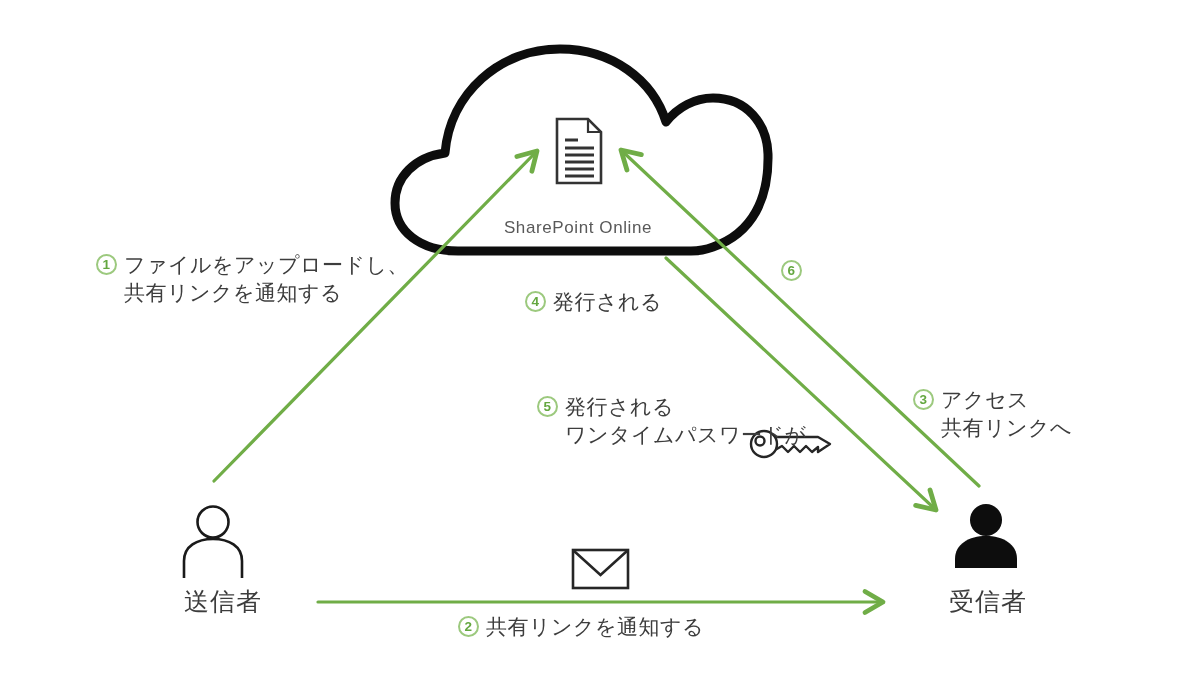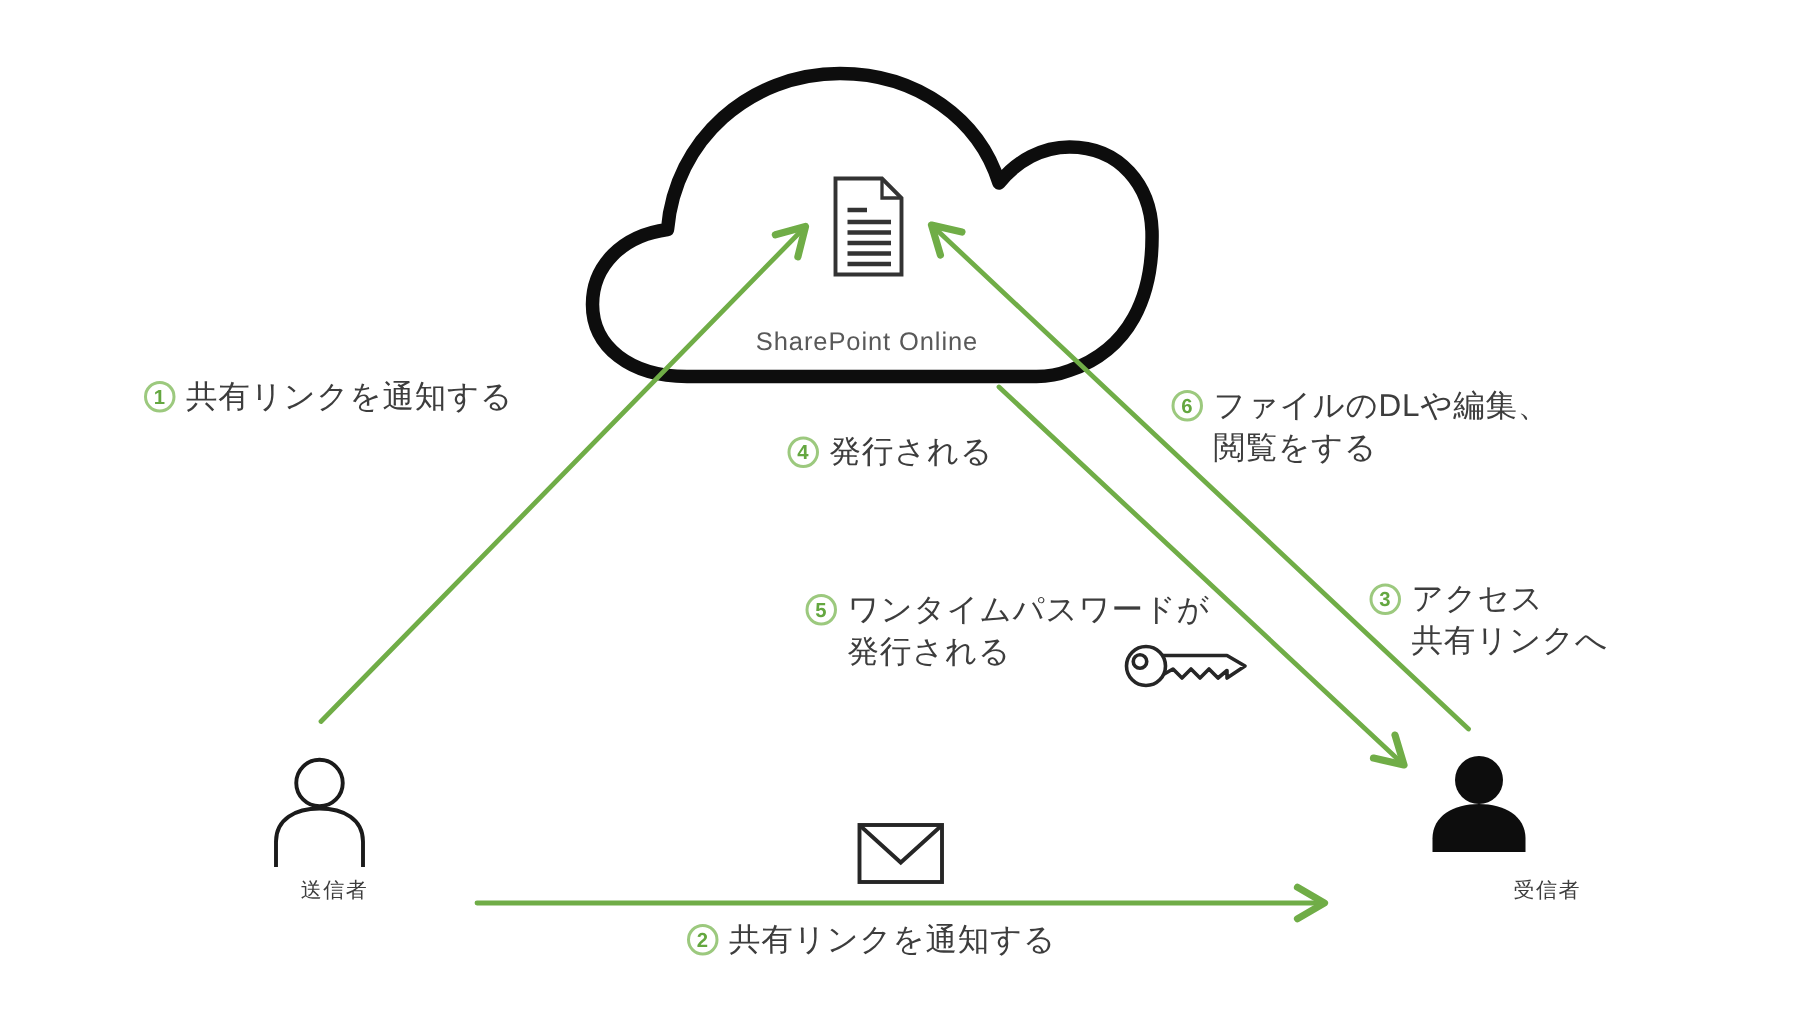--- a/index.html
+++ b/index.html
@@ -23,24 +23,24 @@
   }
   .s1 { left:96px;  top:251px; }
   .s2 { left:458px; top:613px; }
   .s3 { left:913px; top:386px; }
   .s4 { left:525px; top:288px; }
   .s5 { left:537px; top:393px; }
   .s6 { left:781px; top:257px; }
 
   .actor-label {
     position:absolute; width:132px; text-align:center;
-    color:#3d3d3d; font-size:14px; letter-spacing:1px;
+    color:#3d3d3d; font-size:25px; letter-spacing:1px;
   }
   .sender-label   { left:157px; top:585px; }
-  .receiver-label { left:922px; top:585px;text-align:right; }
+  .receiver-label { left:922px; top:585px; }
 
   .cloud-label {
     position:absolute; left:468px; top:218px; width:220px; text-align:center;
     color:#595959; font-size:17px; letter-spacing:0.6px;
   }
 </style>
 </head>
 <body>
 
 <div class="stage">
@@ -103,20 +103,21 @@
       <circle cx="764" cy="444" r="13" fill="#ffffff"></circle>
       <circle cx="760" cy="441" r="4.5" fill="#ffffff"></circle>
     </g>
   </svg>
 
   <div class="cloud-label">SharePoint Online</div>
 
   <div class="step s1">
     <span class="cnum">1</span>
     <span>
+      <div>ファイルをアップロードし、</div>
       <div>共有リンクを通知する</div>
     </span>
   </div>
 
   <div class="step s2">
     <span class="cnum">2</span>
     <span>共有リンクを通知する</span>
   </div>
 
   <div class="step s3">
@@ -128,29 +129,25 @@
   </div>
 
   <div class="step s4">
     <span class="cnum">4</span>
     <span>発行される</span>
   </div>
 
   <div class="step s5">
     <span class="cnum">5</span>
     <span>
+      <div>発行される</div>
       <div>ワンタイムパスワードが</div>
-      <div>発行される</div>
     </span>
   </div>
 
   <div class="step s6">
     <span class="cnum">6</span>
-    <span>
-      <div>ファイルのDLや編集、</div>
-      <div>閲覧をする</div>
-    </span>
   </div>
 
   <div class="actor-label sender-label">送信者</div>
   <div class="actor-label receiver-label">受信者</div>
 
 </div>
 
 </body></html>

